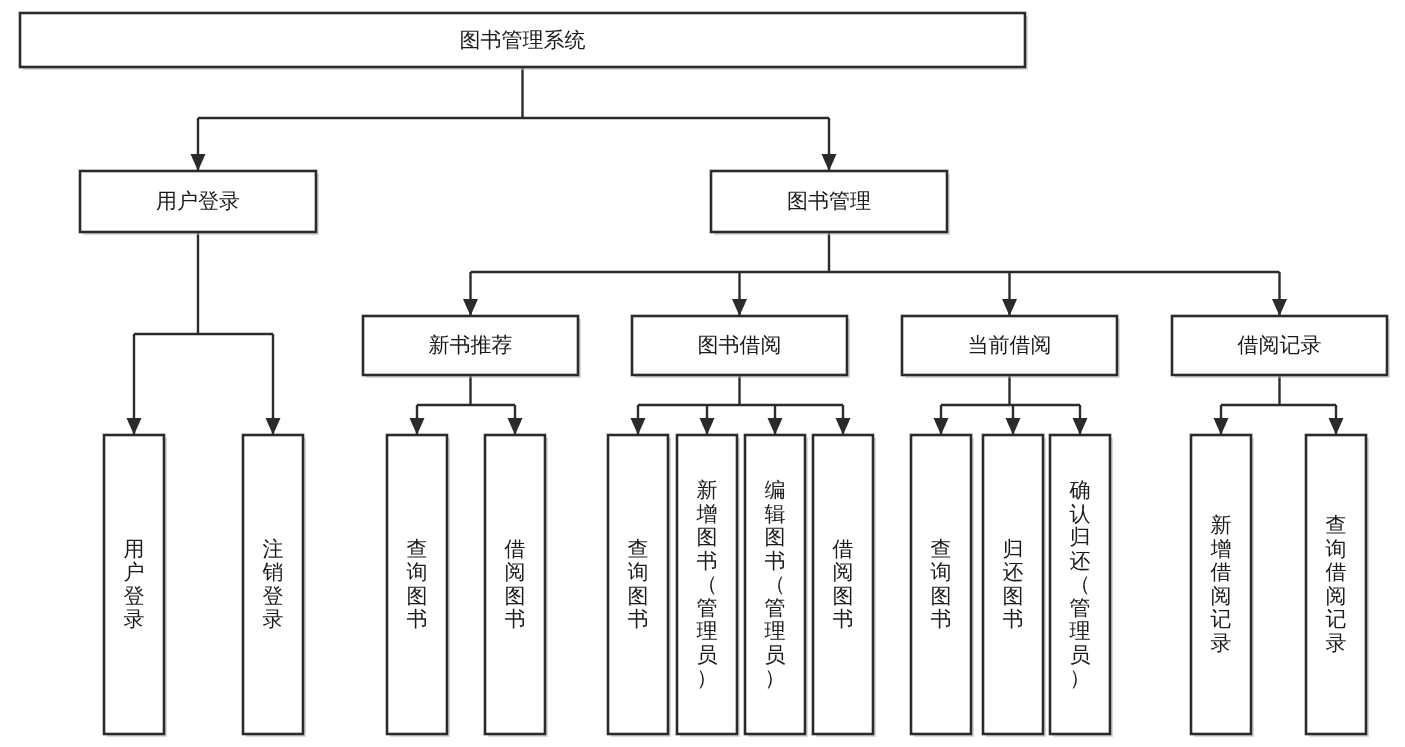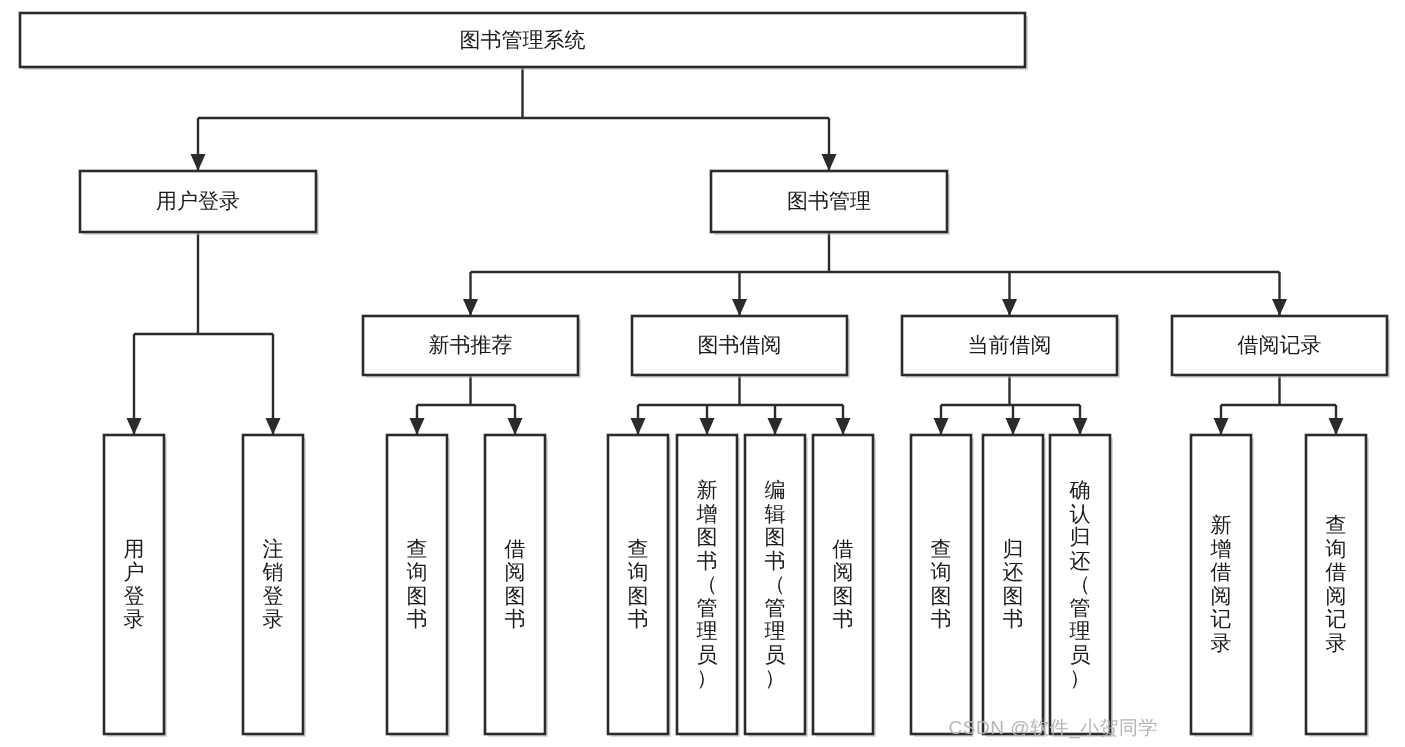--- a/index.html
+++ b/index.html
@@ -241,14 +241,13 @@
           <rect x="1191" y="435" width="60" height="299" class="node-box"></rect>
           <text x="1221" y="532.33" class="node-label-v"><tspan x="1221" dy="0">新</tspan><tspan x="1221" dy="23.5">增</tspan><tspan x="1221" dy="23.5">借</tspan><tspan x="1221" dy="23.5">阅</tspan><tspan x="1221" dy="23.5">记</tspan><tspan x="1221" dy="23.5">录</tspan></text>
         </g>
         <g>
           <rect x="1309" y="438" width="60" height="299" class="node-box-shadow"></rect>
           <rect x="1306" y="435" width="60" height="299" class="node-box"></rect>
           <text x="1336" y="532.33" class="node-label-v"><tspan x="1336" dy="0">查</tspan><tspan x="1336" dy="23.5">询</tspan><tspan x="1336" dy="23.5">借</tspan><tspan x="1336" dy="23.5">阅</tspan><tspan x="1336" dy="23.5">记</tspan><tspan x="1336" dy="23.5">录</tspan></text>
         </g>
       </g>
   </svg>
-  <div class="watermark-text">CSDN @软件_小贺同学</div>
 </div>
 
 </body></html>

